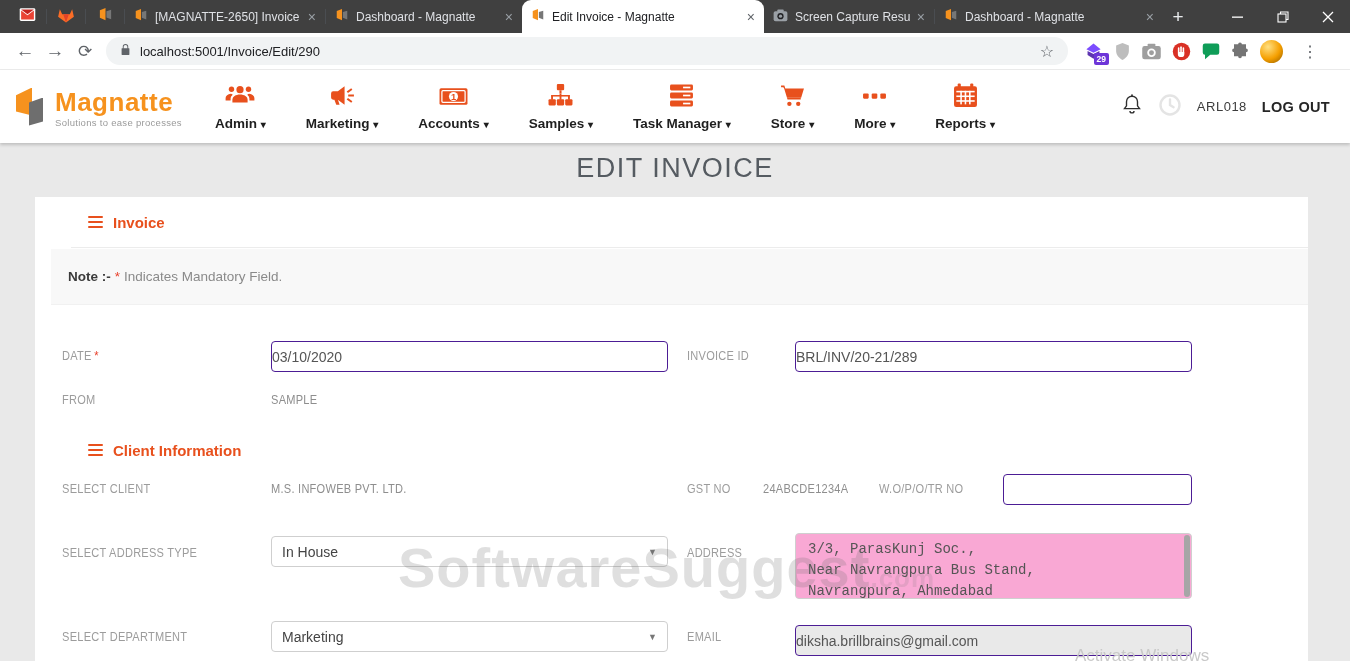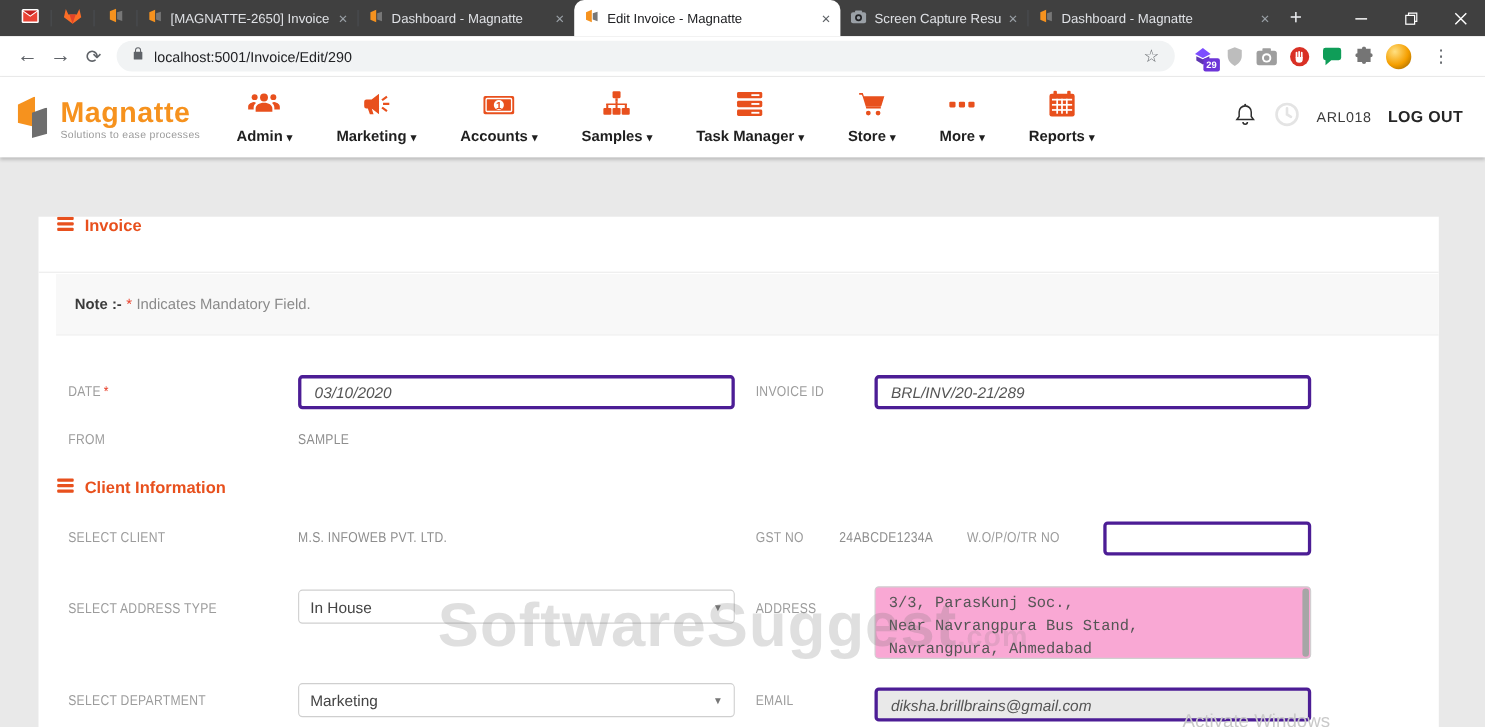--- a/index.html
+++ b/index.html
@@ -47,37 +47,37 @@
   .nitem .lbl .crt { font-size:10px; }
   .nav-right { margin-left:auto; display:flex; align-items:center; gap:15px; padding-right:4px; }
   .uname { font-size:13px; color:#3c3c3c; letter-spacing:.5px; }
   .logout { font-size:14.5px; font-weight:bold; color:#262626; letter-spacing:.3px; }
 
   
   .main { position:absolute; top:143px; left:0; right:0; bottom:0; background:#e9e9e9; overflow:hidden; }
   .ptitle { text-align:center; padding-top:10px; font-size:27px; color:#555b61; letter-spacing:1.5px; }
   .card { position:absolute; top:54px; left:35px; right:42px; bottom:0; background:#fff; overflow:hidden; }
 
-  .sec-h { display:flex; gap:10px; padding-left:17px; }
+  .sec-h { display:flex; align-items:center; gap:10px; padding-left:17px;margin-left:36px; }
   .sec-h .stitle { color:#e8501d; font-weight:bold; font-size:15px; }
   .burger { width:15px; display:flex; flex-direction:column; gap:2.5px; }
   .burger i { height:2.5px; background:#e8501d; border-radius:1px; }
   .h-invoice { position:absolute; top:0; left:0; right:0; height:51px; border-bottom:1px solid #ececec; }
   .h-client { position:absolute; top:238px; left:0; height:30px; }
 
   .noteband { position:absolute; top:52px; left:16px; right:0; height:56px; background:#f8f8f8; display:flex; align-items:center; padding-left:17px; font-size:13.5px; border-bottom:1px solid #f1f1f1; }
   .noteband .np { font-weight:bold; color:#3b3b3b; }
   .noteband .ns { color:#e8412c; margin:0 4px; }
   .noteband .nt { color:#8a8a8a; }
 
   .flabel { position:absolute; font-size:13px; color:#9c9c9c; transform:scaleX(.85); transform-origin:left center; white-space:nowrap; letter-spacing:.3px; }
   .flabel .req { color:#e8412c; margin-left:3px; }
   .fvalue { position:absolute; font-size:13px; color:#8e8e8e; transform:scaleX(.85); transform-origin:left center; white-space:nowrap; letter-spacing:.3px; }
 
-  .inp { position:absolute; height:31px; border:3px solid #4c1d95; border-radius:4px; background:#fff; font-size:14px; color:#555; padding:0 12px; font-family:inherit; outline:none;font-style:italic; }
+  .inp { position:absolute; height:31px; border:1px solid #4c1d95; border-radius:4px; background:#fff; font-size:14px; color:#555; padding:0 0; font-family:inherit; outline:none; }
   .inp:disabled { background:#e9e9e9; color:#555; }
   .sel { position:absolute; height:31px; border:1px solid #cfcfcf; border-radius:4px; background:#fff; font-size:14px; color:#444; padding:0 10px; display:flex; align-items:center; cursor:pointer; }
   .sel .scrt { margin-left:auto; font-size:9px; color:#777; }
   .ta { position:absolute; border:1px solid #cfcfcf; border-radius:4px; background:#f9a8d4; font-size:14px; color:#555; line-height:21px; padding:5px 18px 5px 12px; white-space:pre-line; overflow:hidden;font-family:Liberation Mono, monospace; }
   .ta-thumb { position:absolute; width:6px; background:#a6a6a6; border-radius:3px; }
 
   .wm { position:absolute; left:363px; top:338px; font-size:56px; font-weight:bold; color:rgba(110,110,110,.22); letter-spacing:1px; white-space:nowrap; pointer-events:none; z-index:6; }
   .wm .com { font-size:26px; color:rgba(110,110,110,.16); }
   .aw { position:absolute; left:1040px; top:449px; font-size:17px; color:#c9c9c9; z-index:6; }
 </style>
@@ -344,20 +344,21 @@
     <span><svg width="24" height="24" viewBox="0 0 24 24" fill="none" stroke="#e4e4e4" stroke-width="2.4">
           <circle cx="12" cy="12" r="9.5"></circle>
           <path d="M12 6.5V12l3.6 2.2" stroke-linecap="round"></path>
         </svg></span>
     <span class="uname">ARL018</span>
     <span class="logout">LOG OUT</span>
   </div>
 </div>
 
 <div class="main">
+  <div class="ptitle">EDIT INVOICE</div>
 
   <div class="card">
 
     <div class="sec-h h-invoice">
       <span class="burger">
           <i></i>
           <i></i>
           <i></i>
         </span>
       <span class="stitle">Invoice</span>

